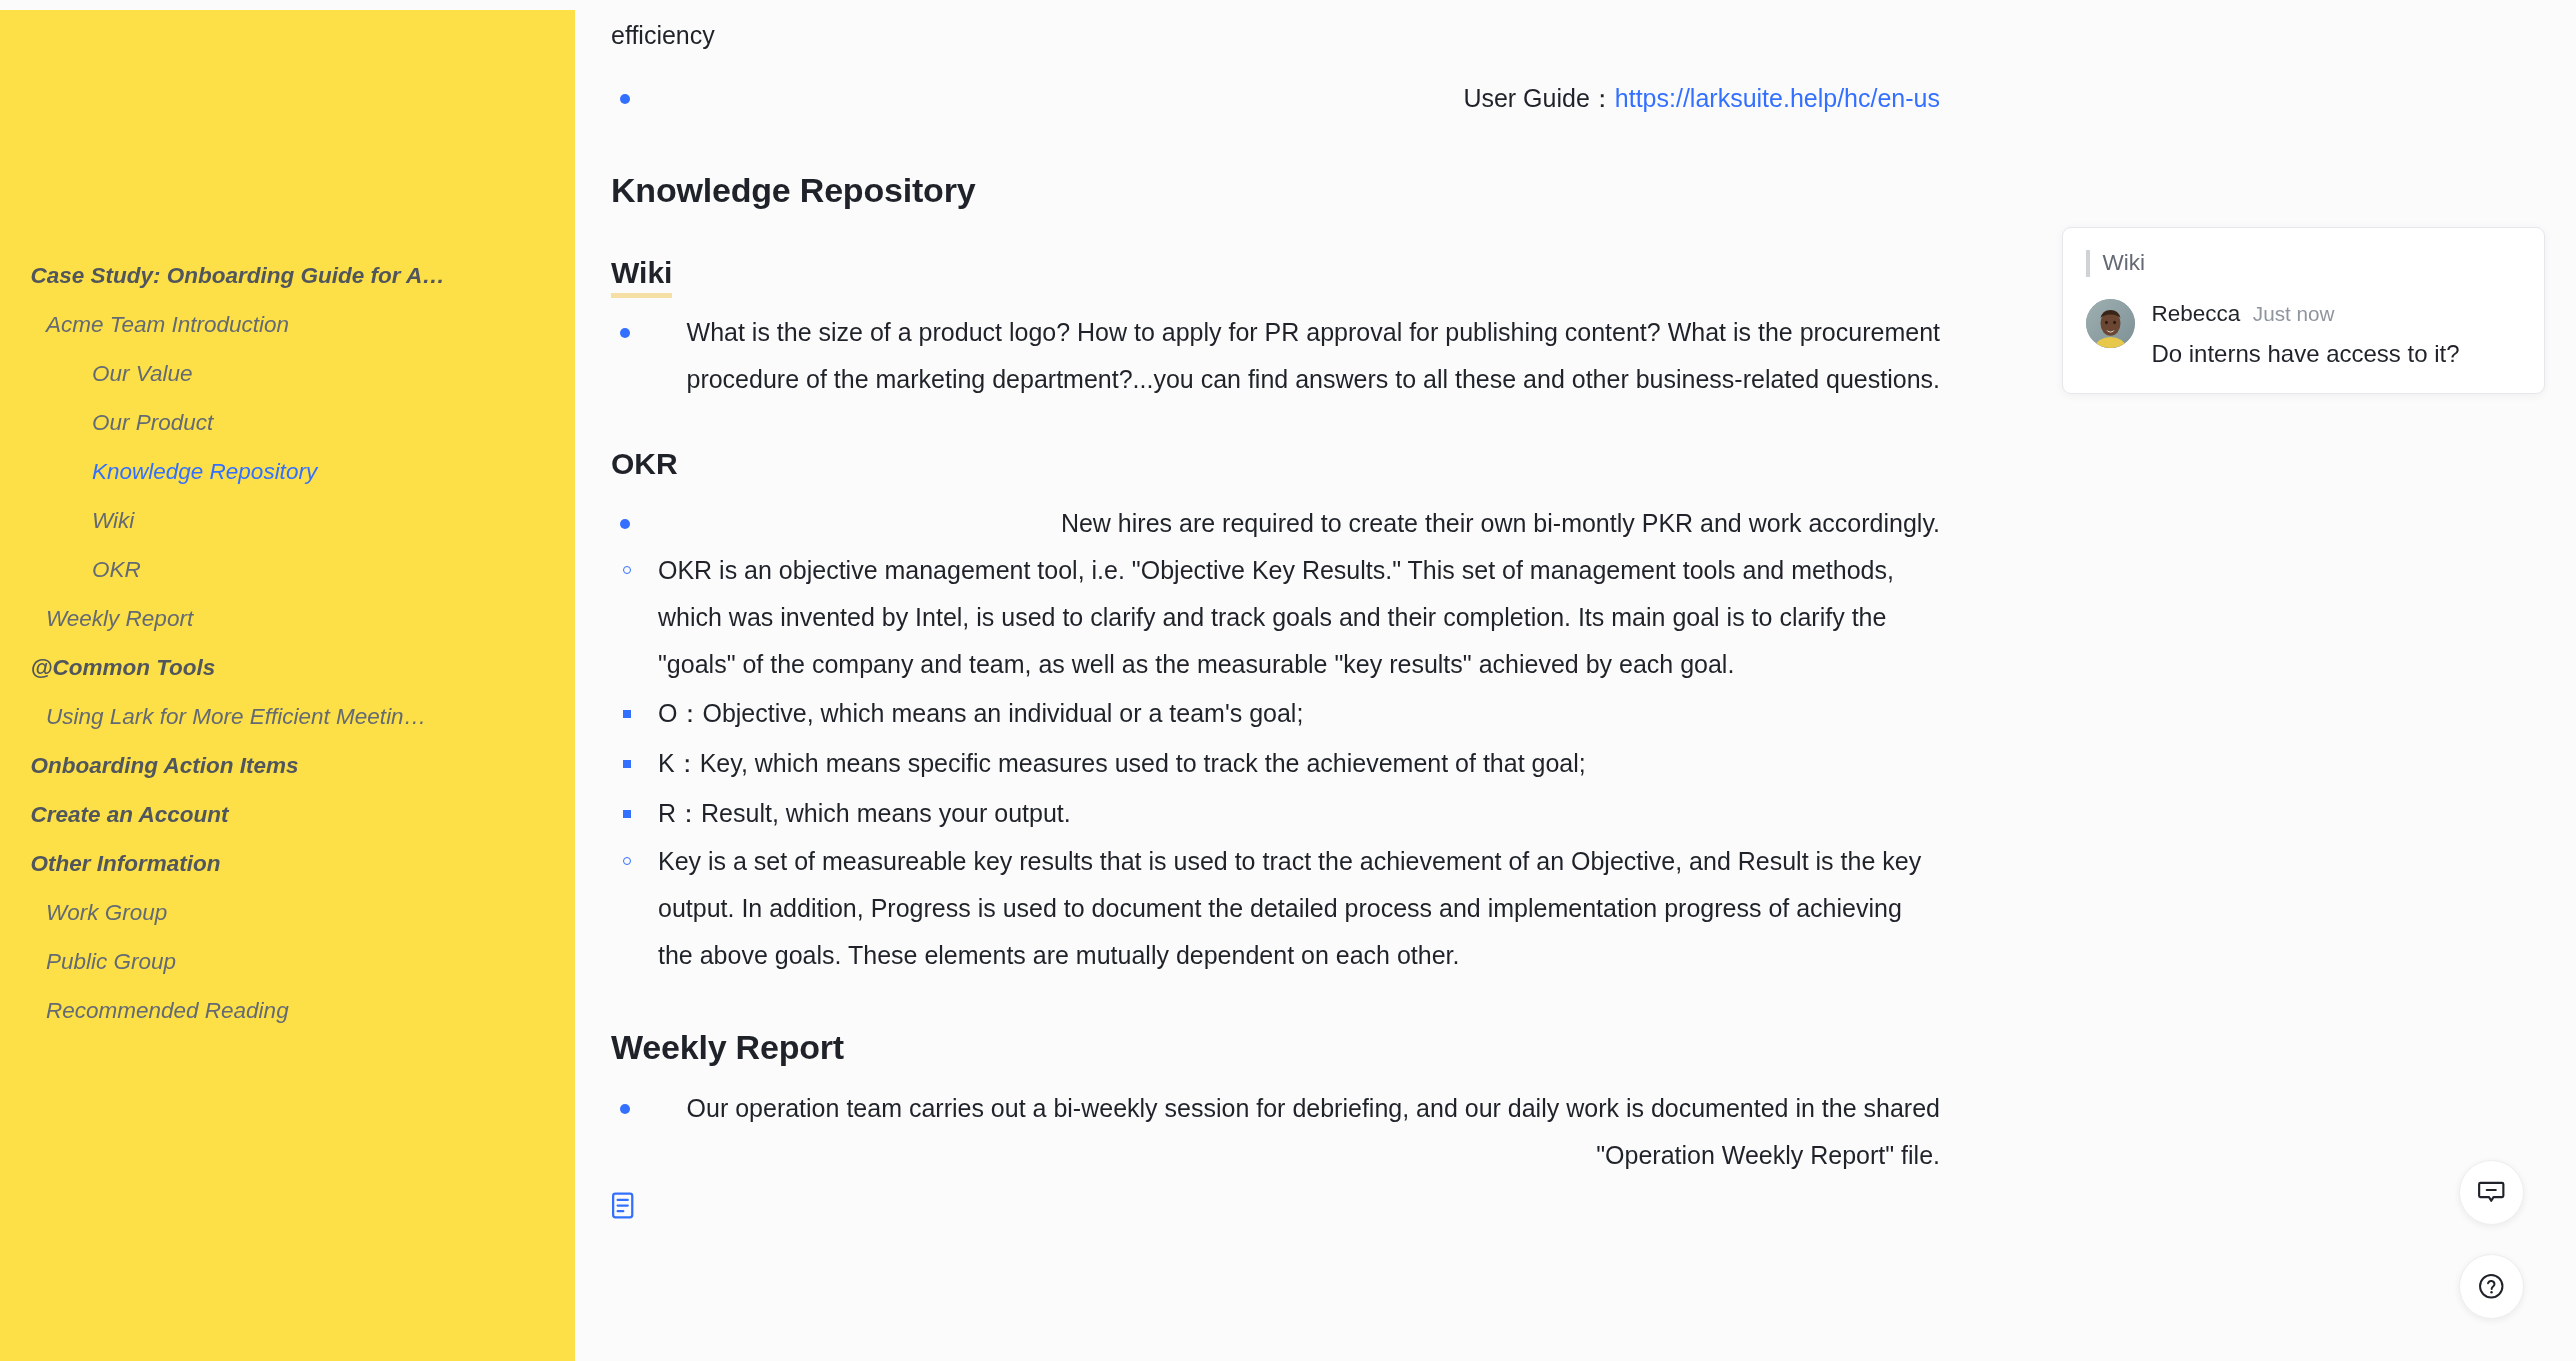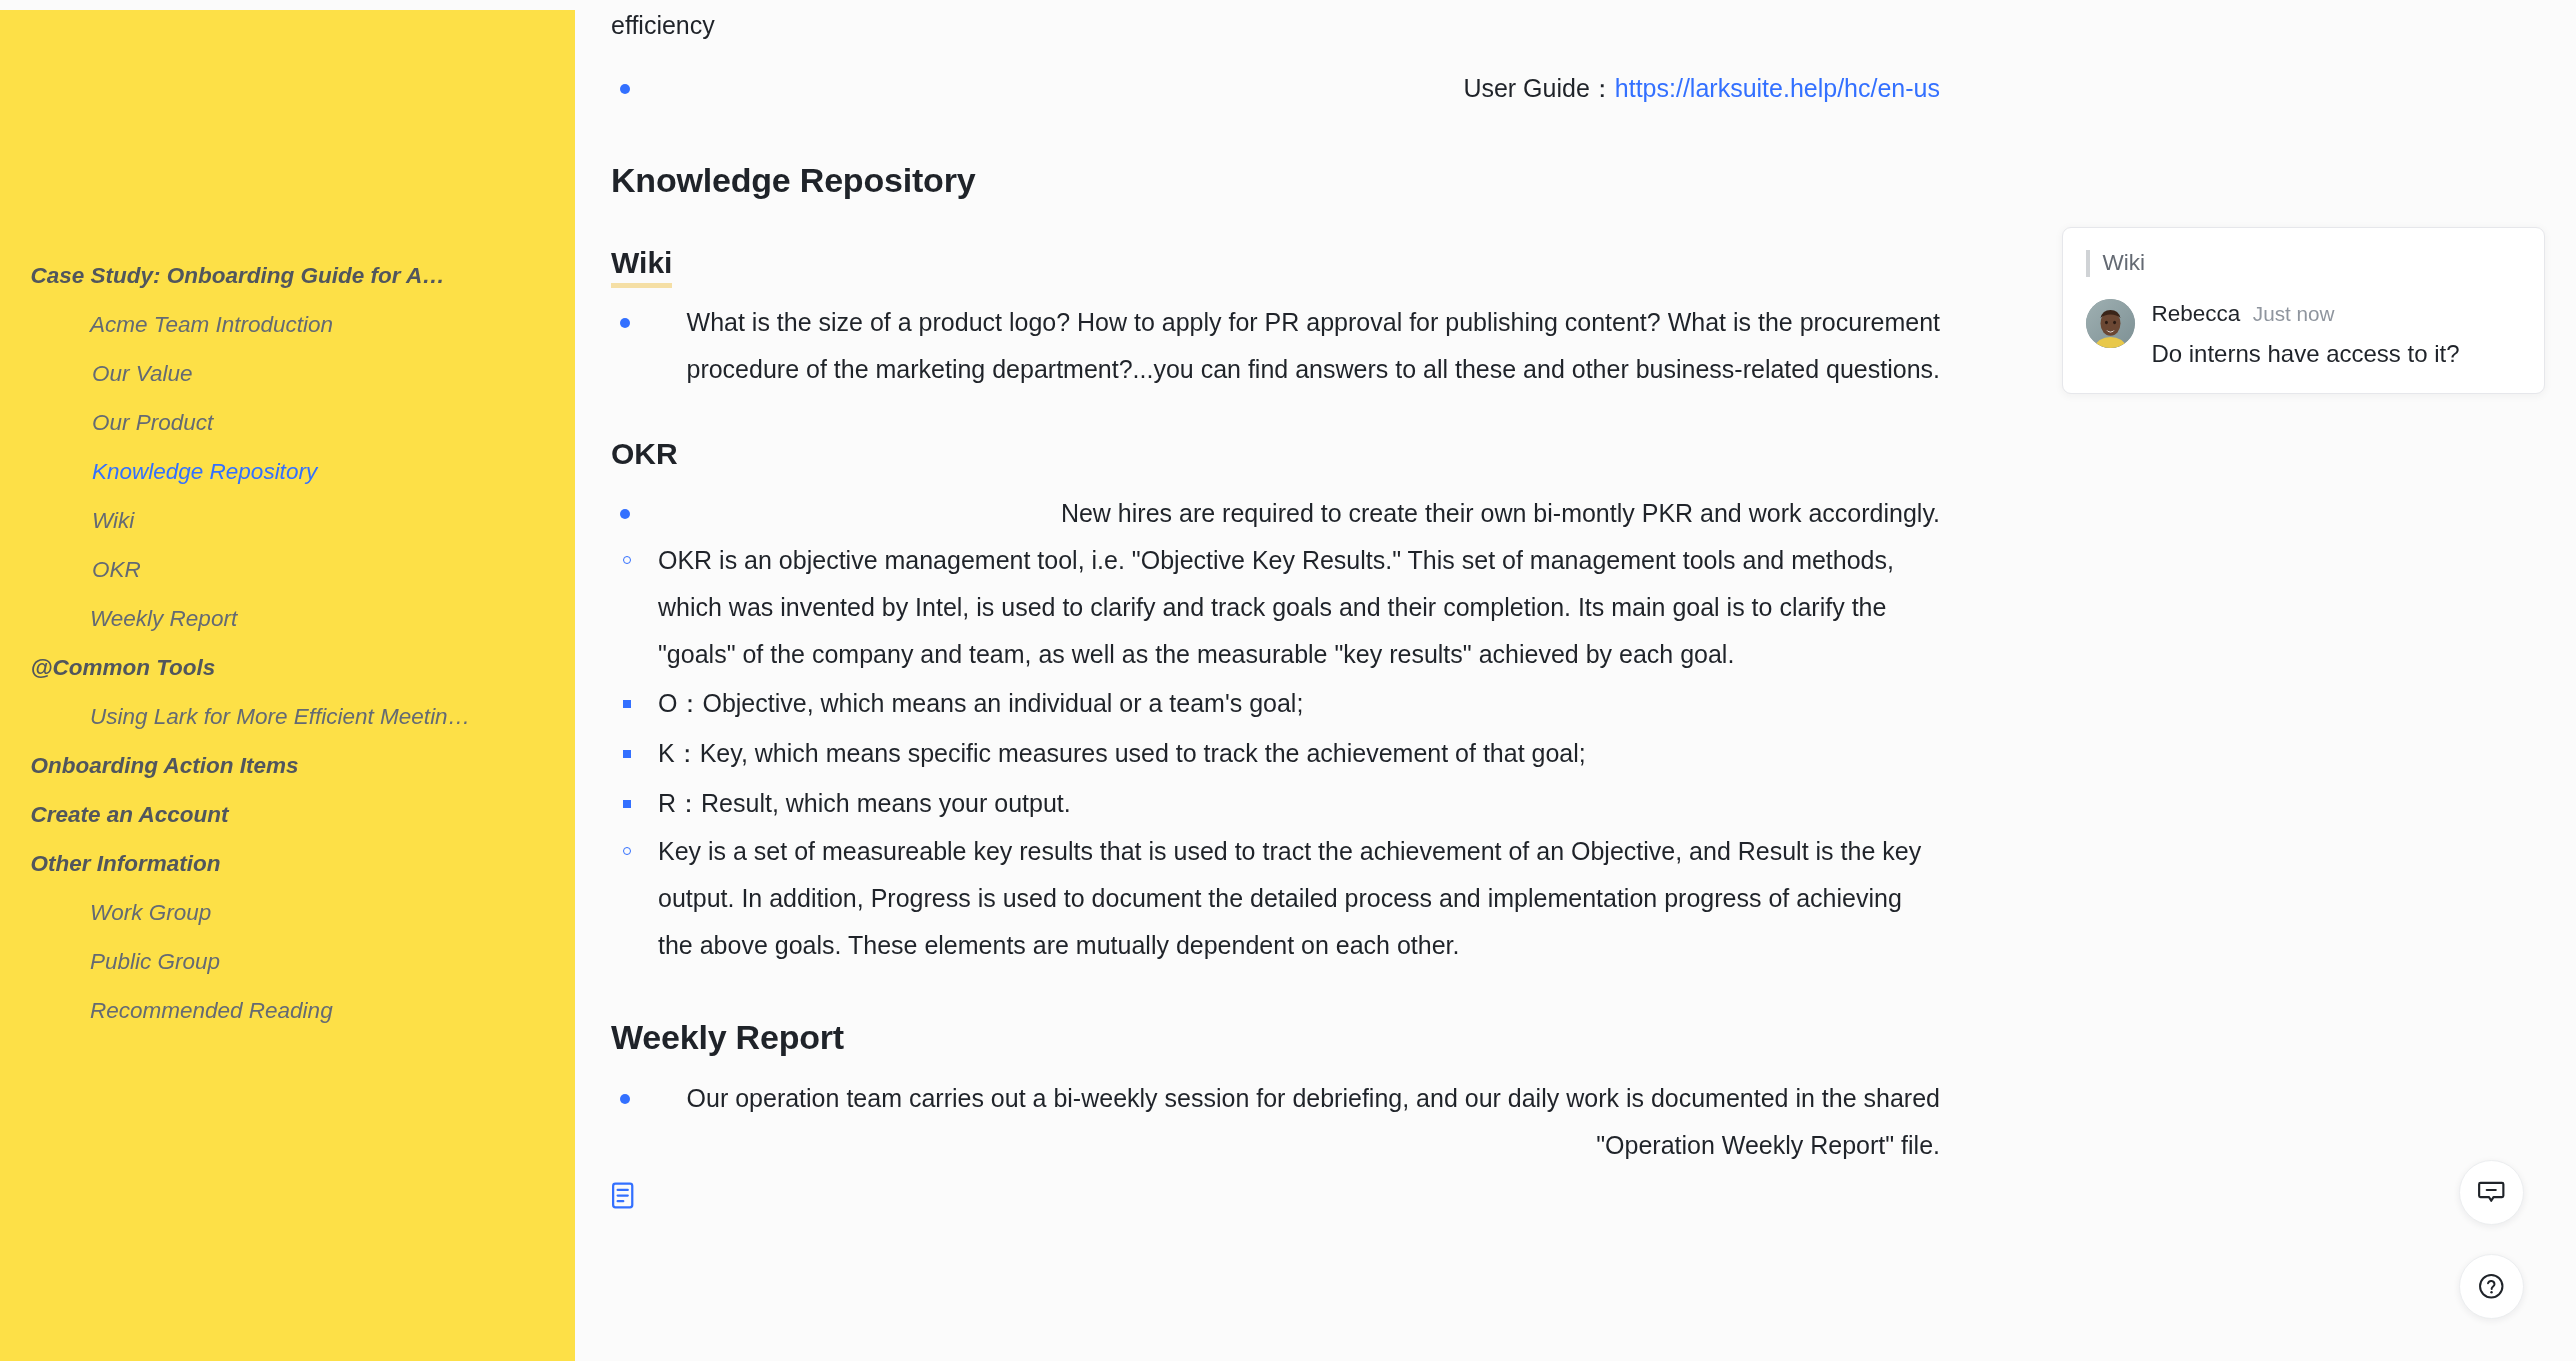--- a/index.html
+++ b/index.html
@@ -39,29 +39,29 @@
     height: 49px;
     color: #51565d;
     white-space: nowrap;
     overflow: hidden;
     text-overflow: ellipsis;
     padding-right: 16px;
     box-sizing: border-box;
     cursor: pointer;
   }
   .outline-item.lvl0 { padding-left: 30.5px; font-weight: 700; color: #51565d; }
-  .outline-item.lvl1 { padding-left: 90px; font-weight: 400; color: #646a73; }
+  .outline-item.lvl1 { padding-left: 46px; font-weight: 400; color: #646a73; }
   .outline-item.lvl2 { padding-left: 92px; font-weight: 400; color: #646a73; }
   .outline-item.active { color: #3370ff; }
 
   
   #doc-scroll {
     position: absolute;
     left: 575px;
-    top: 2px;
+    top: 12px;
     width: 1437px;
     height: 982px;
   }
   #doc-body {
     position: absolute;
     left: 36px;
     top: 0;
     width: 1329px;
     color: #1f2329;
   }

